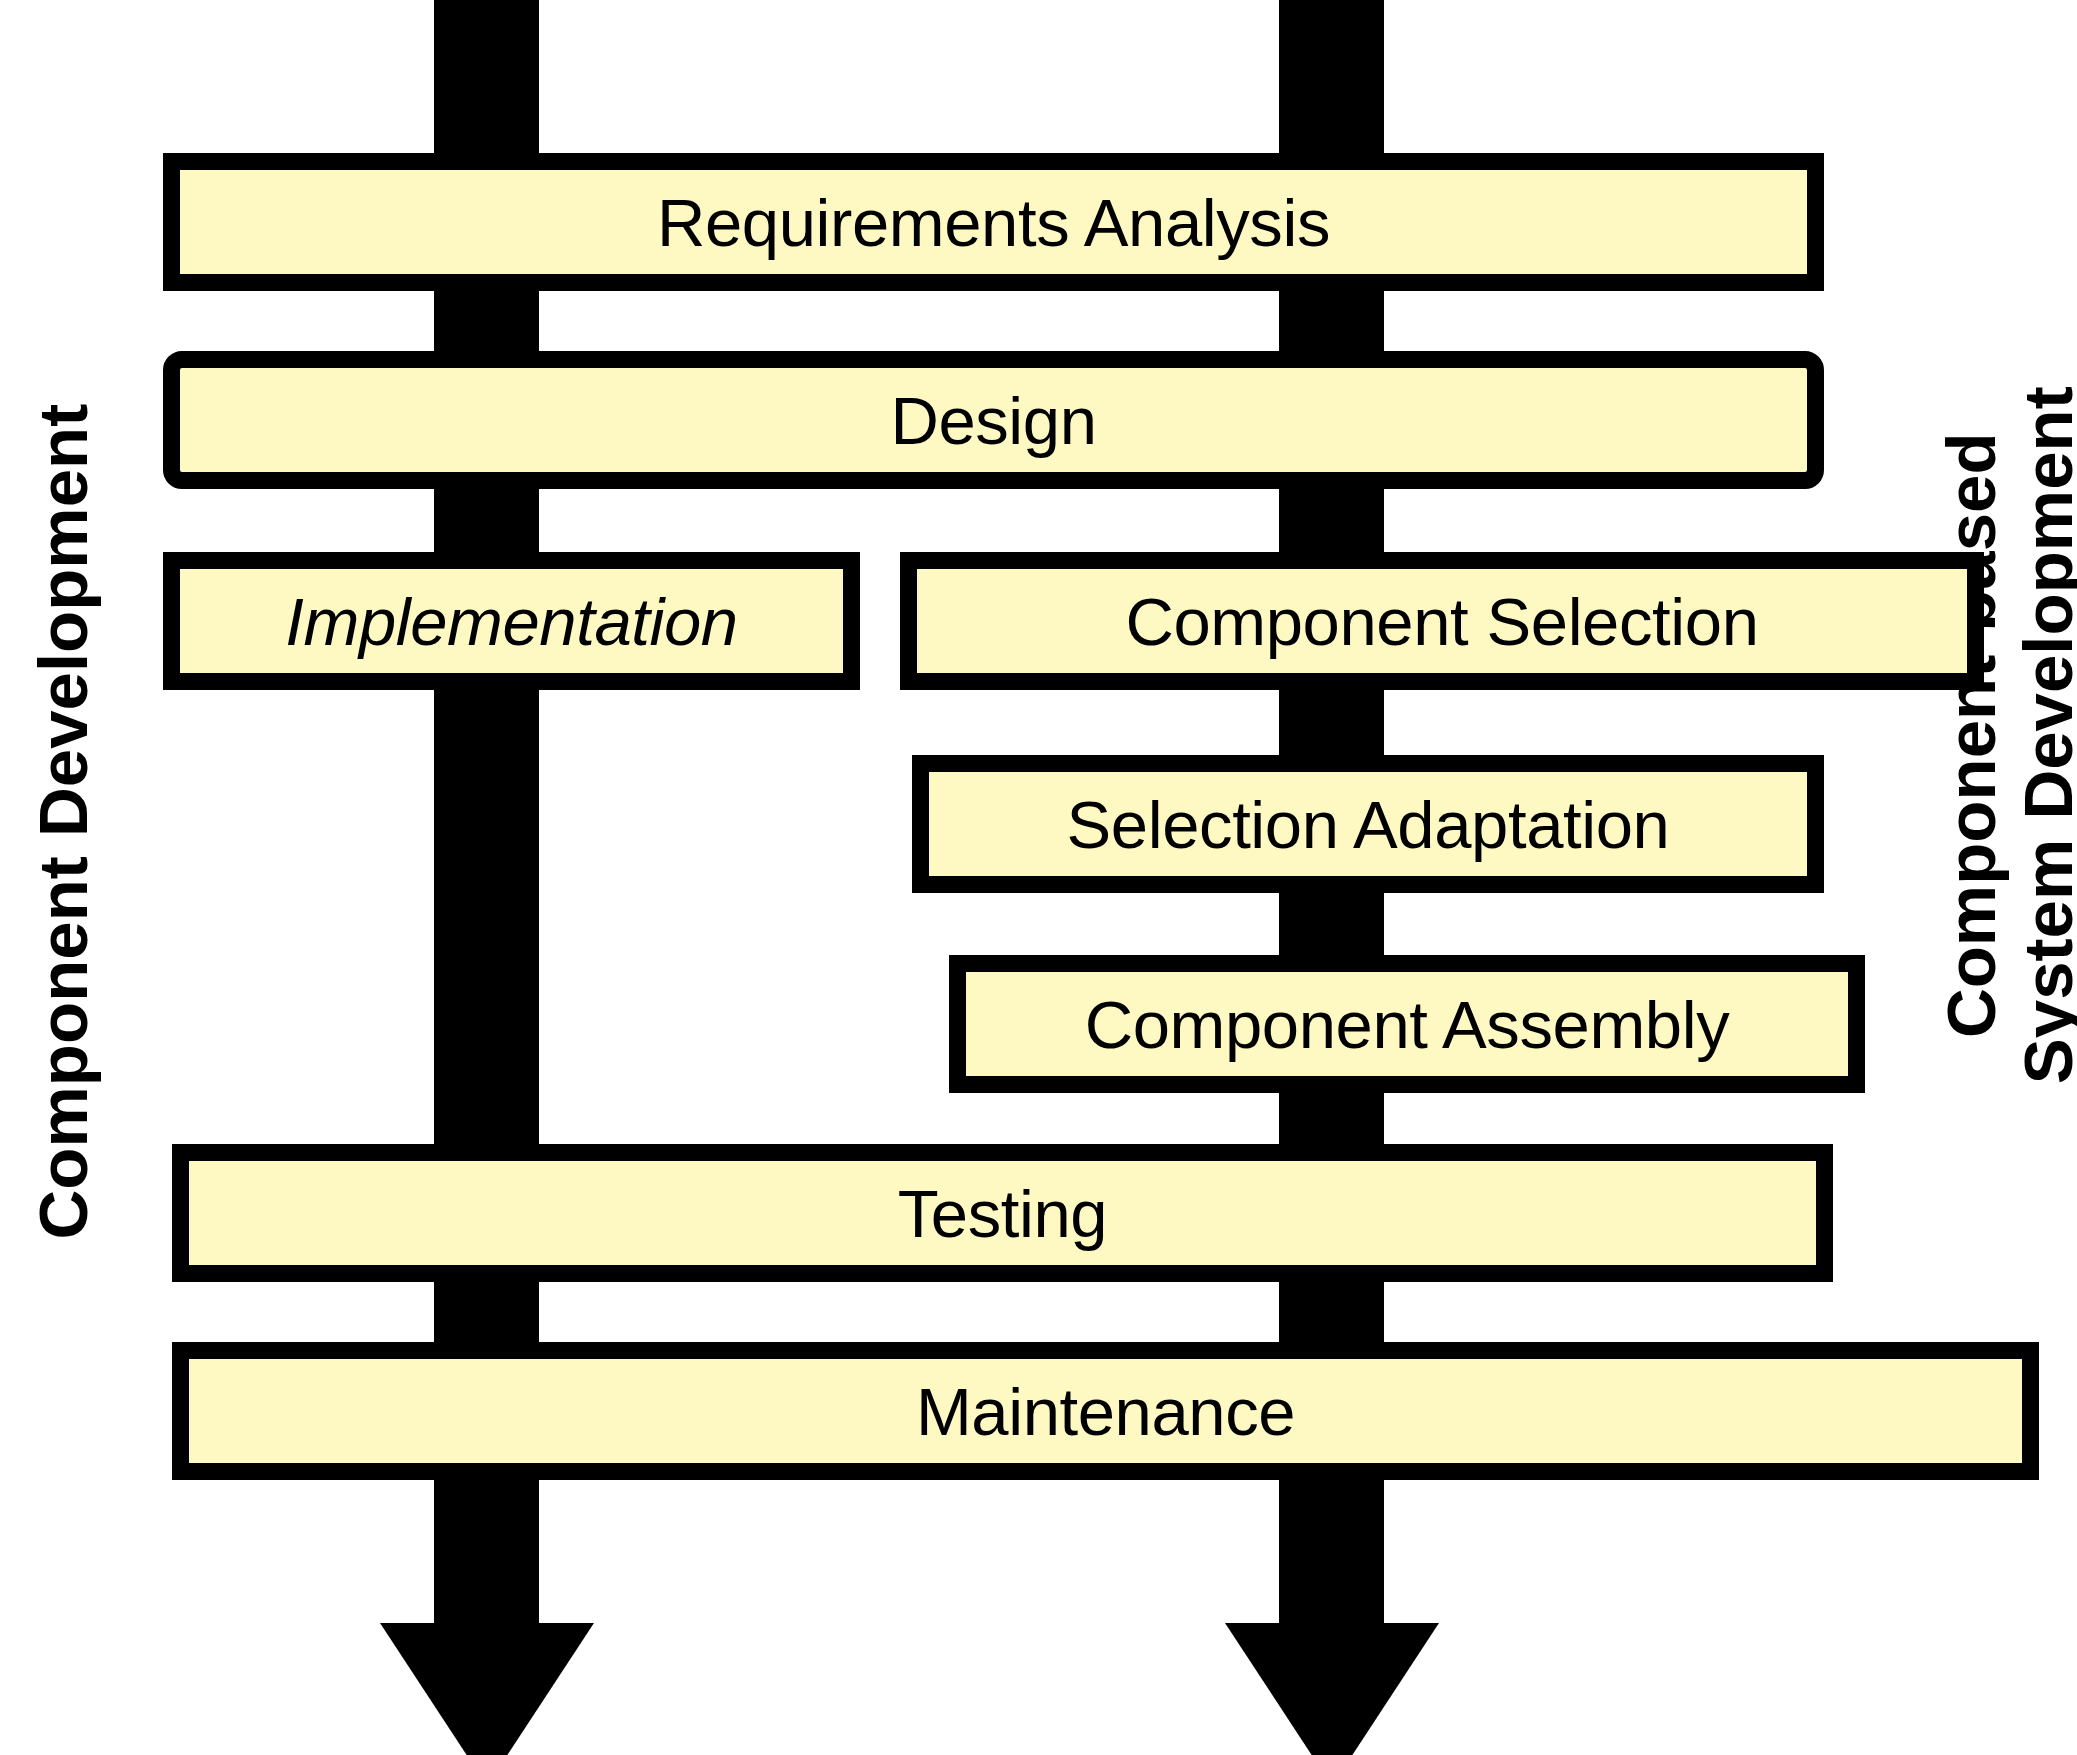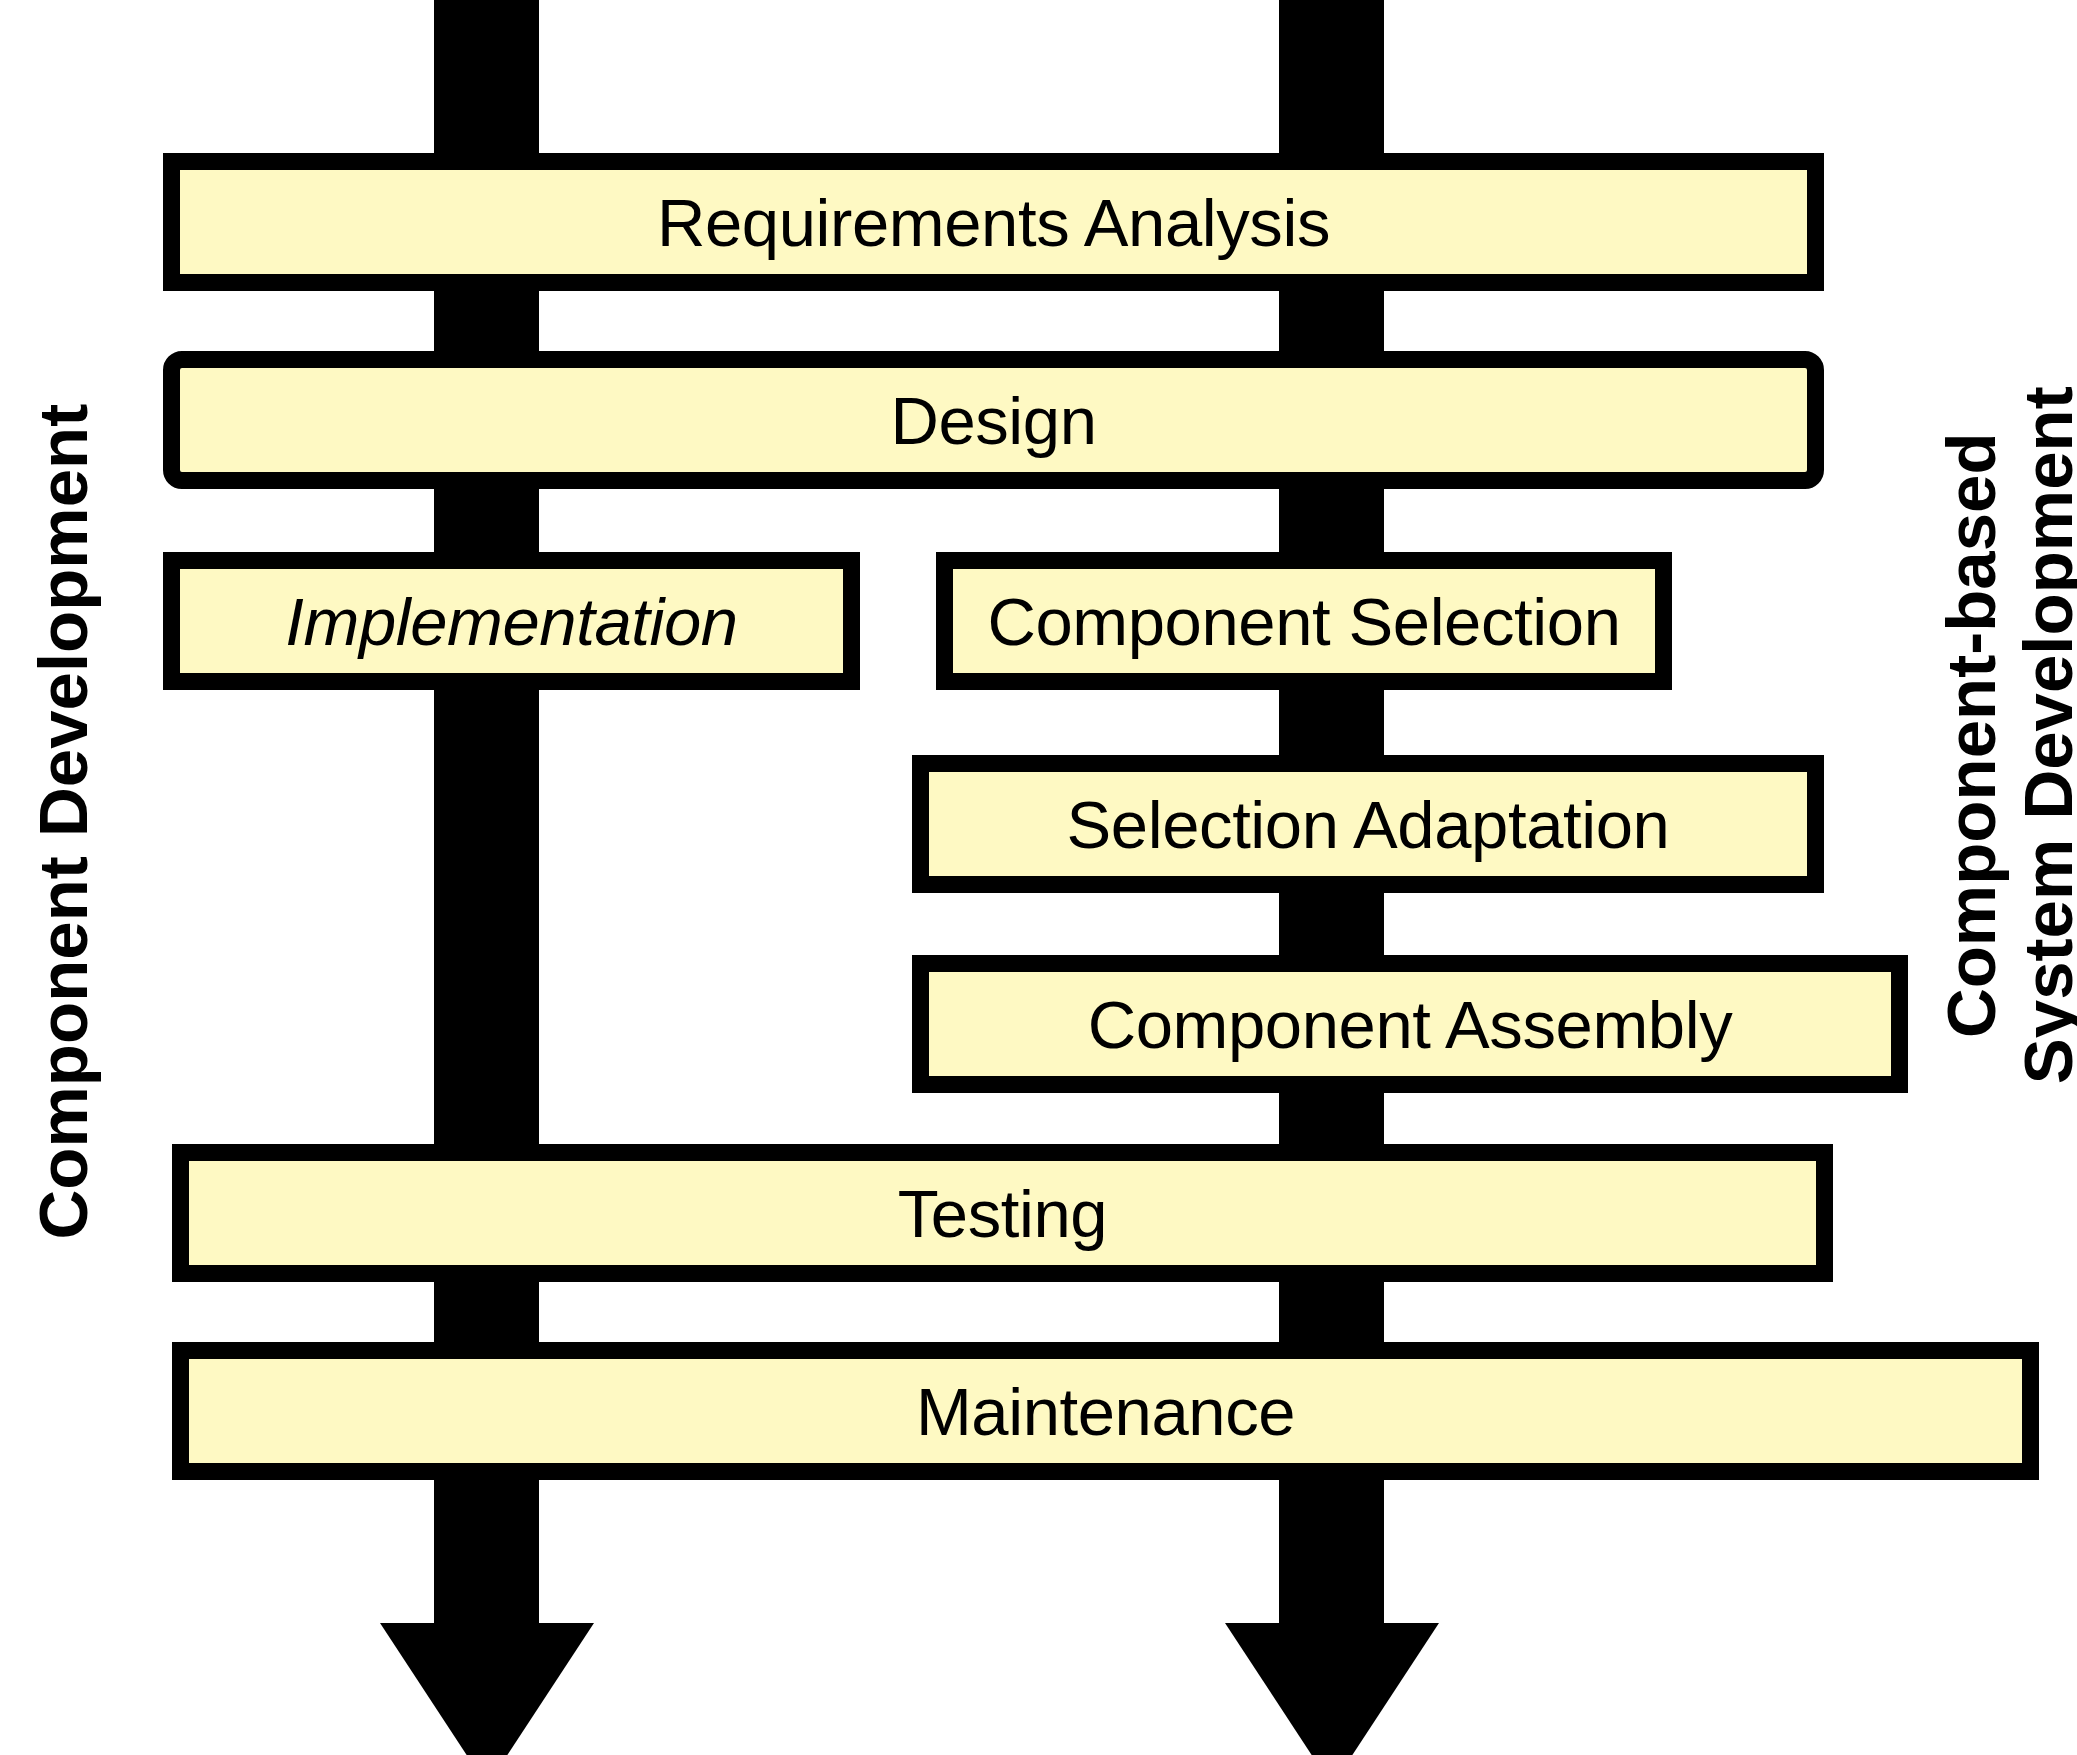--- a/index.html
+++ b/index.html
@@ -94,29 +94,29 @@
   </div>
 
   <div class="phase-box" style="left:163px; top:351px; width:1661px; height:138px;border-radius:19px;">
     <span class="phase-label">Design</span>
   </div>
 
   <div class="phase-box" style="left:163px; top:552px; width:697px; height:138px;font-style:italic;">
     <span class="phase-label">Implementation</span>
   </div>
 
-  <div class="phase-box" style="left:936px; top:552px; width:736px; height:138px;">
+  <div class="phase-box" style="left:900px; top:552px; width:1084px; height:138px;">
     <span class="phase-label">Component Selection</span>
   </div>
 
   <div class="phase-box" style="left:912px; top:755px; width:912px; height:138px;">
     <span class="phase-label">Selection Adaptation</span>
   </div>
 
-  <div class="phase-box" style="left:912px; top:955px; width:996px; height:138px;">
+  <div class="phase-box" style="left:949px; top:955px; width:916px; height:138px;">
     <span class="phase-label">Component Assembly</span>
   </div>
 
   <div class="phase-box" style="left:172px; top:1144px; width:1661px; height:138px;">
     <span class="phase-label">Testing</span>
   </div>
 
   <div class="phase-box" style="left:172px; top:1342px; width:1867px; height:138px;">
     <span class="phase-label">Maintenance</span>
   </div>

